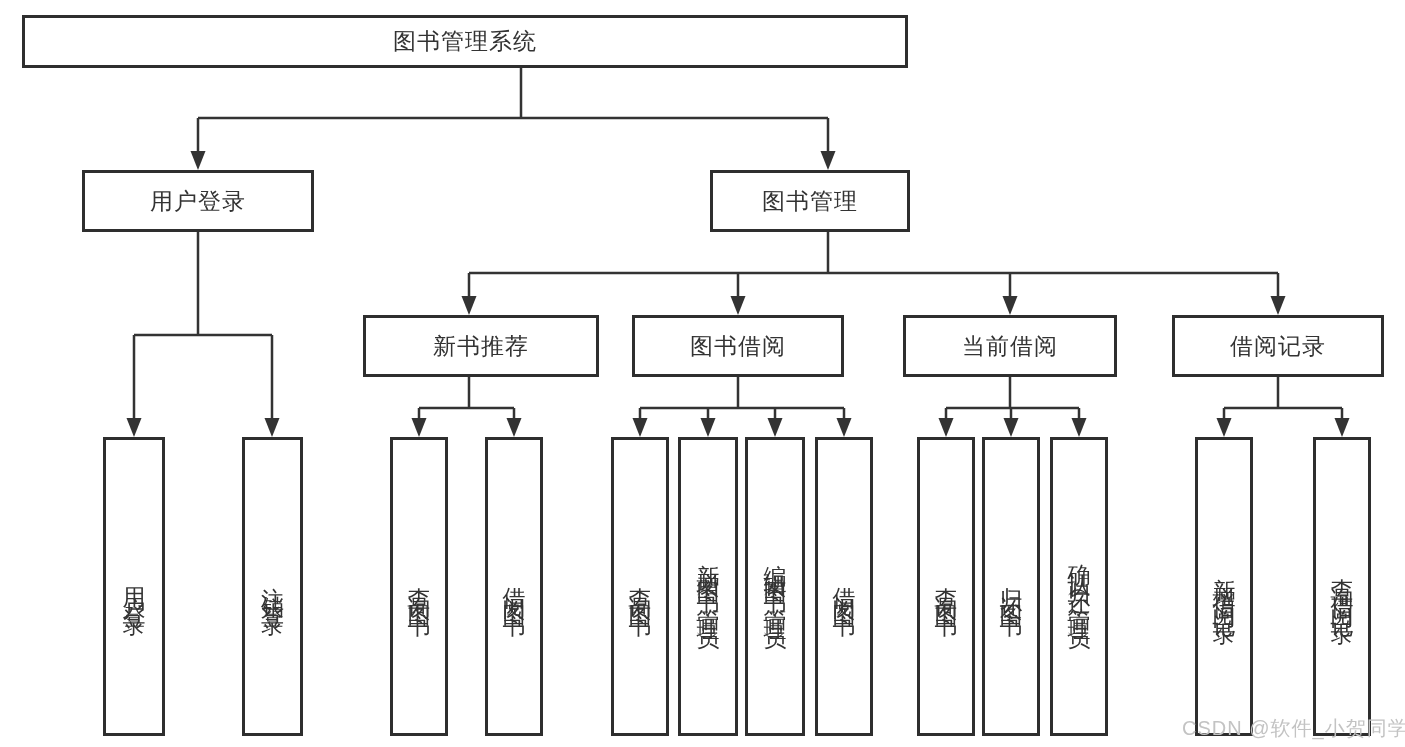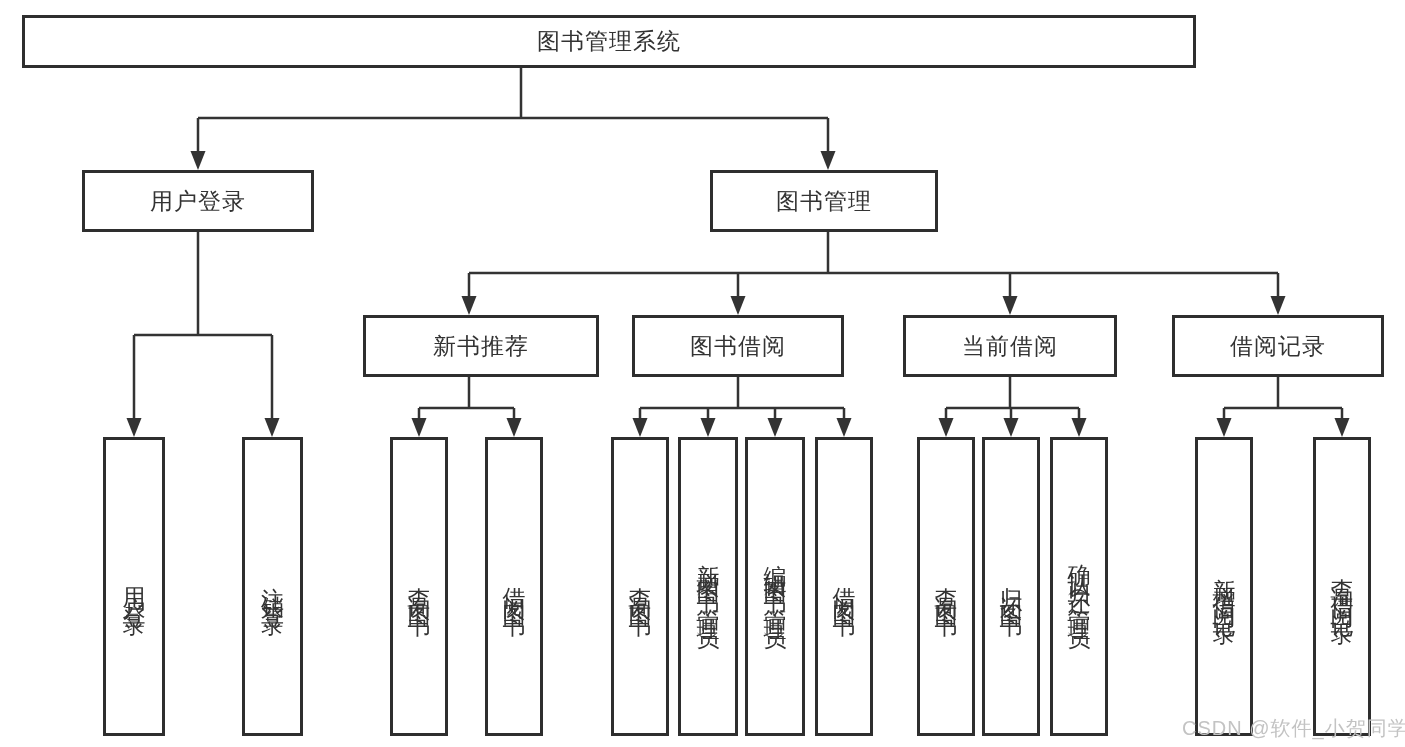--- a/index.html
+++ b/index.html
@@ -36,23 +36,23 @@
     text-align: center;
   }
   .leaf {
     writing-mode: vertical-rl;
     text-orientation: mixed;
     letter-spacing: 9px;
     line-height: 1;
     font-size: 23px;
   }
   
-  #n-root          { left: 22px;   top: 15px;  width: 1174px; height: 53px; }
+  #n-root          { left: 22px;   top: 15px;  width: 886px; height: 53px; }
   #n-user-login    { left: 82px;   top: 170px; width: 232px; height: 62px; }
-  #n-book-mgmt     { left: 710px;  top: 170px; width: 228px; height: 62px; }
+  #n-book-mgmt     { left: 710px;  top: 170px; width: 200px; height: 62px; }
   #n-new-book      { left: 363px;  top: 315px; width: 236px; height: 62px; }
   #n-book-borrow   { left: 632px;  top: 315px; width: 212px; height: 62px; }
   #n-cur-borrow    { left: 903px;  top: 315px; width: 214px; height: 62px; }
   #n-borrow-rec    { left: 1172px; top: 315px; width: 212px; height: 62px; }
 
   #l-user-login    { left: 103px;  top: 437px; width: 62px;  height: 299px; }
   #l-logout        { left: 242px;  top: 437px; width: 61px;  height: 299px; }
   #l-nb-query      { left: 390px;  top: 437px; width: 58px;  height: 299px; }
   #l-nb-borrow     { left: 485px;  top: 437px; width: 58px;  height: 299px; }
   #l-bb-query      { left: 611px;  top: 437px; width: 58px;  height: 299px; }

